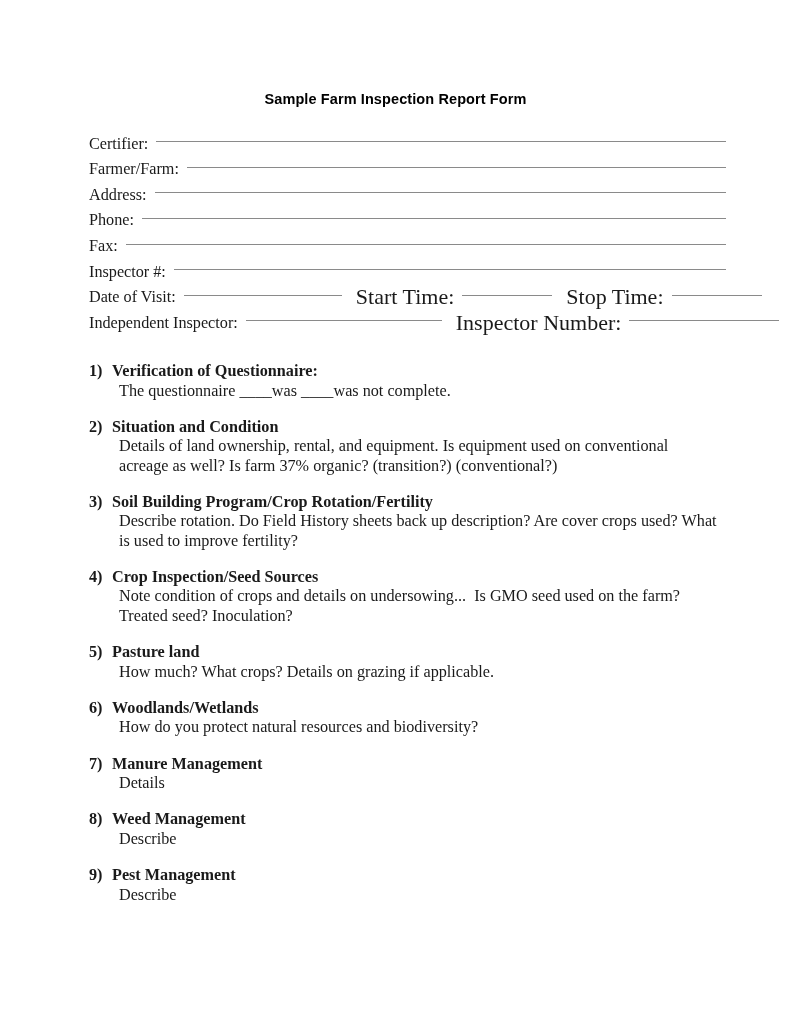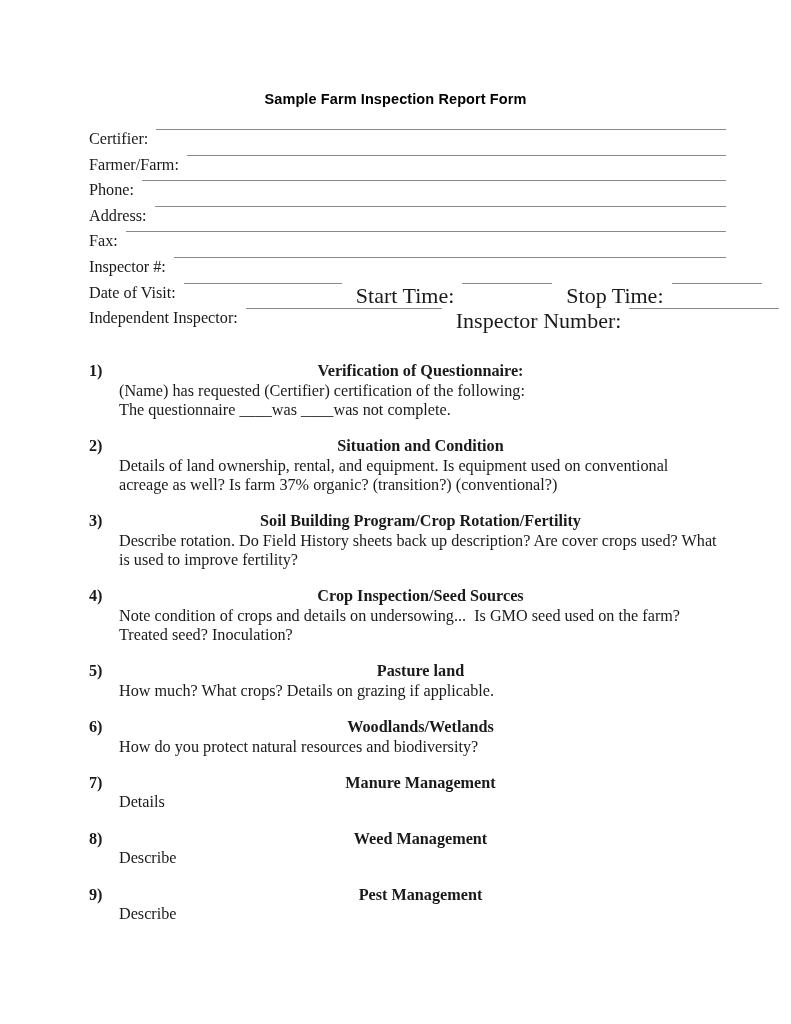--- a/index.html
+++ b/index.html
@@ -34,21 +34,21 @@
 
   
   .form-block {
     position: absolute;
     left: 89px;
     top: 131px;
     width: 637px;
   }
   .form-row {
     display: flex;
-    align-items: flex-start;
+    align-items: center;
     height: 25.6px;
     width: 100%;
     white-space: nowrap;
   }
   .field-label {
     font-size: 16.2px;
     line-height: 1;
     flex: 0 0 auto;
   }
   .rule {
@@ -89,21 +89,20 @@
     font-weight: bold;
     font-size: 16.2px;
     line-height: 19.5px;
   }
   .section-num {
     flex: 0 0 23px;
     font-weight: bold;
   }
   .section-title {
     flex: 1 1 auto;
-    text-align: center;
   }
   .section-body {
     margin-left: 30px;
     font-size: 16.2px;
     line-height: 19.3px;
     max-width: 600px;
   }
   .section-body .line {
     white-space: pre-wrap;
   }
@@ -121,26 +120,26 @@
       <span class="field-label">Certifier:</span>
       <span class="rule"></span>
     </div>
 
     <div class="form-row">
       <span class="field-label">Farmer/Farm:</span>
       <span class="rule"></span>
     </div>
 
     <div class="form-row">
+      <span class="field-label">Address:</span>
+      <span class="rule"></span>
+    </div>
+
+    <div class="form-row">
       <span class="field-label">Phone:</span>
-      <span class="rule"></span>
-    </div>
-
-    <div class="form-row">
-      <span class="field-label">Address:</span>
       <span class="rule"></span>
     </div>
 
     <div class="form-row">
       <span class="field-label">Fax:</span>
       <span class="rule"></span>
     </div>
 
 
     <div class="form-row">
@@ -167,21 +166,20 @@
   </div>
 
   <div class="sections">
 
     <div class="section">
       <div class="section-head">
         <span class="section-num">1)</span>
         <span class="section-title">Verification of Questionnaire:</span>
       </div>
       <div class="section-body">
-        <div class="line">(Name) has requested (Certifier) certification of the following:</div>
         <div class="line">The questionnaire ____was ____was not complete.</div>
       </div>
     </div>
 
     <div class="section">
       <div class="section-head">
         <span class="section-num">2)</span>
         <span class="section-title">Situation and Condition</span>
       </div>
       <div class="section-body">

